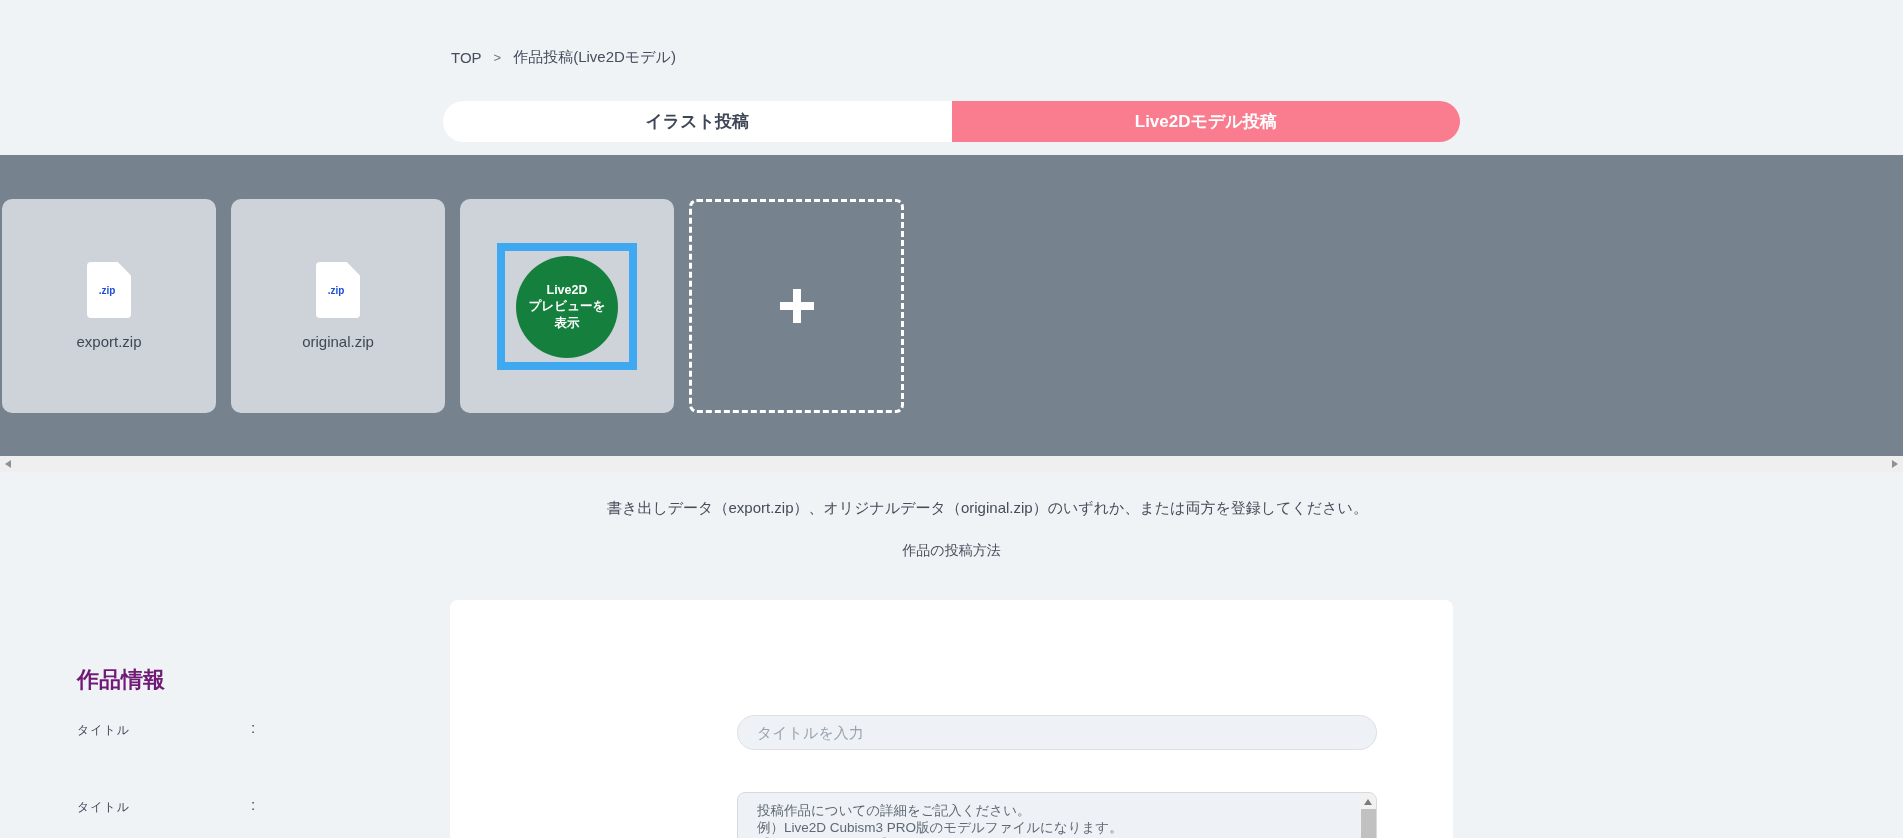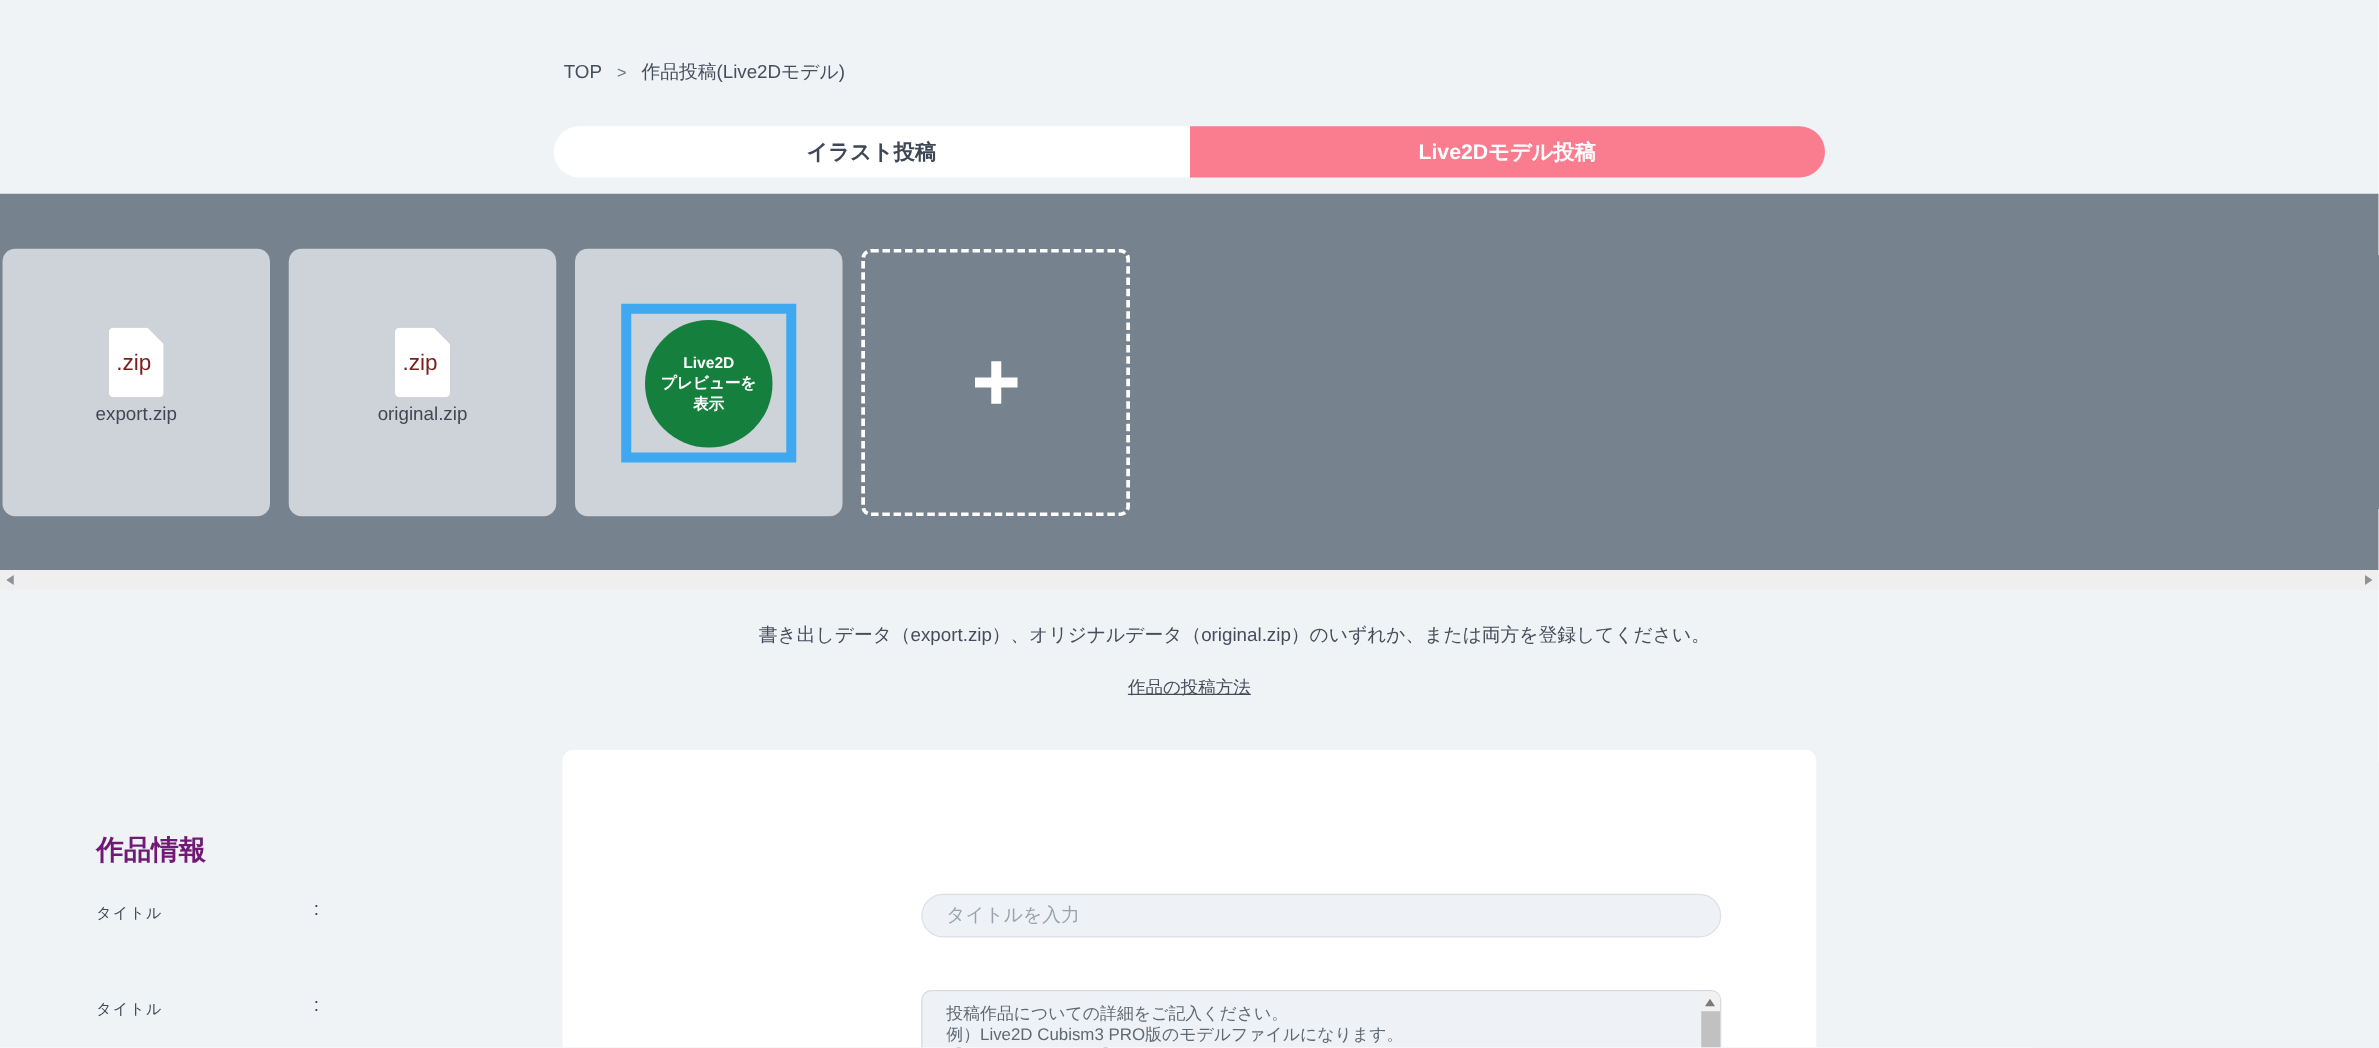--- a/index.html
+++ b/index.html
@@ -18,22 +18,22 @@
   .tab-right { background:#f97c8f; color:#ffffff; border-radius:0 21px 21px 0; }
 
   
   .band { position:absolute; left:0; top:155px; width:1903px; height:301px; background:#76828d; }
   .card { position:absolute; top:44px; width:214px; height:214px; background:#cdd3d9; border-radius:10px; }
   .card-1 { left:2px; } .card-2 { left:231px; } .card-3 { left:460px; }
   .file-card { cursor:pointer; }
   .file-icon { position:absolute; left:85px; top:63px; width:44px; height:56px; background:#ffffff;
                border-radius:4px; clip-path:polygon(0 0, 70% 0, 100% 24%, 100% 100%, 0 100%);
                display:flex; align-items:center; justify-content:center; }
-  .file-icon span { font-size:18px; color:#7f1d1d; margin-right:4px; }
-  .file-name { position:absolute; left:0; top:124px; width:100%; text-align:center; font-size:15px; color:#3f4855; }
+  .file-icon span { font-size:10px; color:#1d4ed8; margin-right:4px;font-weight:bold; }
+  .file-name { position:absolute; left:0; top:134px; width:100%; text-align:center; font-size:15px; color:#3f4855; }
 
   .preview-frame { position:absolute; left:37px; top:44px; width:140px; height:127px; border:8px solid #3ea8f0;
                    display:flex; align-items:center; justify-content:center; }
   .preview-circle { width:102px; height:102px; border-radius:50%; background:#15803d; border:none; cursor:pointer;
                     color:#ffffff; font-weight:bold; font-size:12.5px; line-height:1.3; white-space:pre-line;
                     text-align:center; font-family:inherit; }
 
   .add-box { position:absolute; left:689px; top:44px; width:215px; height:214px; background:transparent;
              border:3px dashed #ffffff; border-radius:8px; cursor:pointer; }
   .plus { position:absolute; left:50%; top:50%; width:34px; height:34px; transform:translate(-50%,-50%); }
@@ -42,21 +42,21 @@
 
   
   .hscroll { position:absolute; left:0; top:456px; width:1903px; height:16px; background:#efefef; }
   .arr { position:absolute; top:4px; width:0; height:0; cursor:pointer; }
   .arr-left  { left:5px;  border-top:4px solid transparent; border-bottom:4px solid transparent; border-right:6px solid #8e9297; }
   .arr-right { right:5px; border-top:4px solid transparent; border-bottom:4px solid transparent; border-left:6px solid #8e9297; }
 
   
   .instruction { position:absolute; left:0; top:499px; width:1903px; text-align:center; font-size:15px; color:#454d5a;margin-left:36px; }
   .guide-row { position:absolute; left:0; top:541px; width:1903px; text-align:center; }
-  .guide-link { font-size:14px; color:#454d5a; text-decoration:underline; cursor:pointer; }
+  .guide-link { font-size:14px; color:#454d5a; cursor:pointer; }
 
   
   .form-card { position:absolute; left:450px; top:600px; width:1003px; height:238px; background:#ffffff; border-radius:8px 8px 0 0; }
   .section-title { position:absolute; left:77px; top:638px; font-size:22px; font-weight:bold; color:#701a75;margin-top:27px; }
   .field-label { position:absolute; left:77px; font-size:12px; color:#3e4756; letter-spacing:1px; }
   .label-title { top:722px; }
   .label-desc  { top:799px; }
   .colon { position:absolute; left:251px; font-size:15px; color:#3e4756; }
   .colon-title { top:719px; }
   .colon-desc  { top:796px; }

